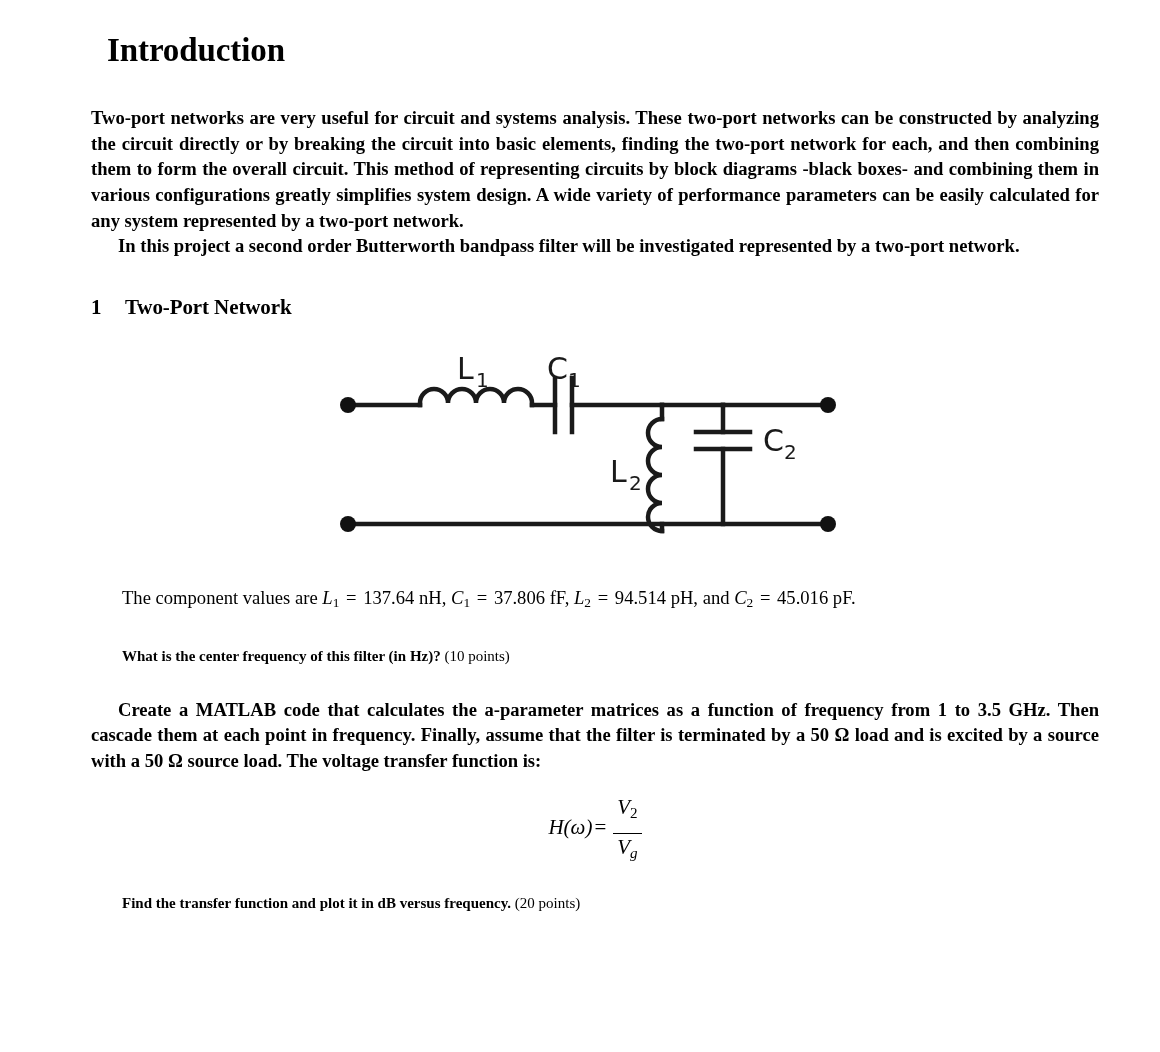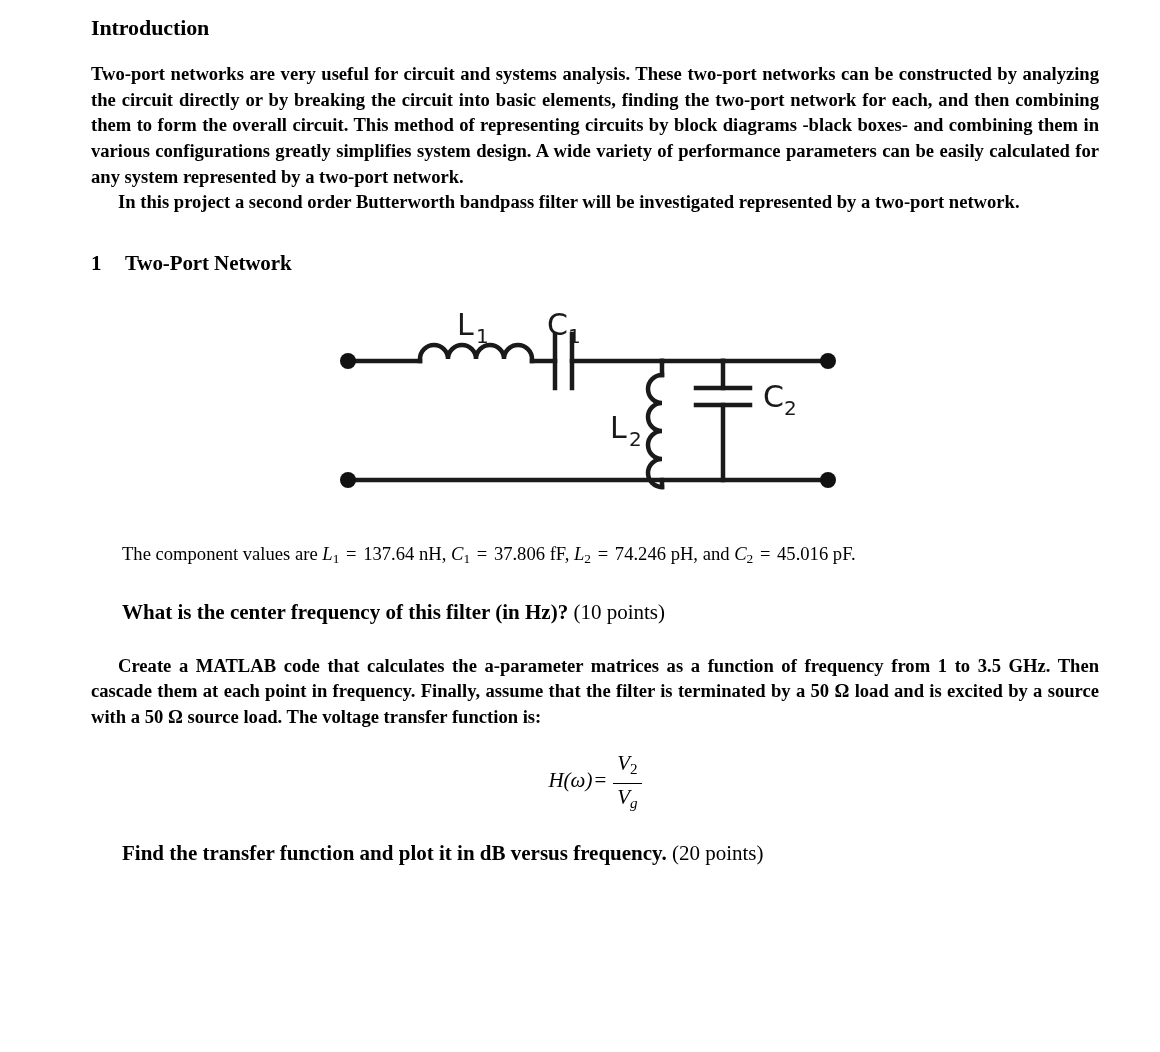--- a/index.html
+++ b/index.html
@@ -23,23 +23,23 @@
   }
   .content {
     position: absolute;
     left: 91px;
     top: 0;
     width: 1008px;
   }
   h1.doc-heading {
     font-family: "Liberation Serif", "DejaVu Serif", serif;
     font-weight: bold;
-    font-size: 22px;
+    font-size: 33px;
     line-height: 1.1;
-    margin: 0;
+    margin: 16px;
     padding-top: 16px;
     letter-spacing: -0.1px;
   }
   h2.section-heading {
     font-family: "Liberation Serif", "DejaVu Serif", serif;
     font-weight: bold;
     font-size: 21px;
     line-height: 1.1;
     margin: 0;
     padding-top: 37px;
@@ -60,21 +60,21 @@
     font-weight: bold;
   }
   p.body-par.indent {
     text-indent: 27px;
     padding-top: 0;
   }
   p.tight {
     padding-top: 17px;
   }
   .q-line {
-    font-size: 21px;
+    font-size: 15px;
     line-height: 25.6px;
     margin: 0;
     padding-left: 31px;
     padding-top: 28px;
   }
   .q-line.last-pair {
     padding-top: 29px;
   }
   .q-line.pair-second {
     padding-top: 2px;
@@ -140,21 +140,21 @@
     display: inline-block;
     vertical-align: middle;
     text-align: center;
     line-height: 1.08;
     margin-left: 5px;
     position: relative;
     top: -1px;
   }
   .frac .num {
     display: block;
-    padding: 0 4px 5px 4px;
+    padding: 0 4px 11px 4px;
     border-bottom: 1.4px solid #000;
   }
   .frac .den {
     display: block;
     padding: 2px 4px 0 4px;
   }
   .eq-body {
     font-size: 21px;
     font-family: "Liberation Serif", "DejaVu Serif", serif;
   }
@@ -230,21 +230,21 @@
 
         <text class="lbl" x="672" y="104">C</text>
         <text class="lbl-sub" x="693" y="112">2</text>
       </svg>
     </div>
 
     <p class="values-line">
       <span>The component values are</span>
       <span><span class="mathit">L</span><span class="mathsub-up">1</span><span class="eqsign"> = </span><span>137.64 nH</span><span>,</span></span>
       <span><span class="mathit">C</span><span class="mathsub-up">1</span><span class="eqsign"> = </span><span>37.806 fF</span><span>,</span></span>
-      <span><span class="mathit">L</span><span class="mathsub-up">2</span><span class="eqsign"> = </span><span>74.246 pH</span><span>, and</span></span>
+      <span><span class="mathit">L</span><span class="mathsub-up">2</span><span class="eqsign"> = </span><span>94.514 pH</span><span>, and</span></span>
       <span><span class="mathit">C</span><span class="mathsub-up">2</span><span class="eqsign"> = </span><span>45.016 pF</span><span>.</span></span>
     </p>
 
     <p class="q-line">
       <span class="q-bold">What is the center frequency of this filter (in Hz)?</span>
       <span class="q-pts">(10 points)</span>
     </p>
 
 
 

